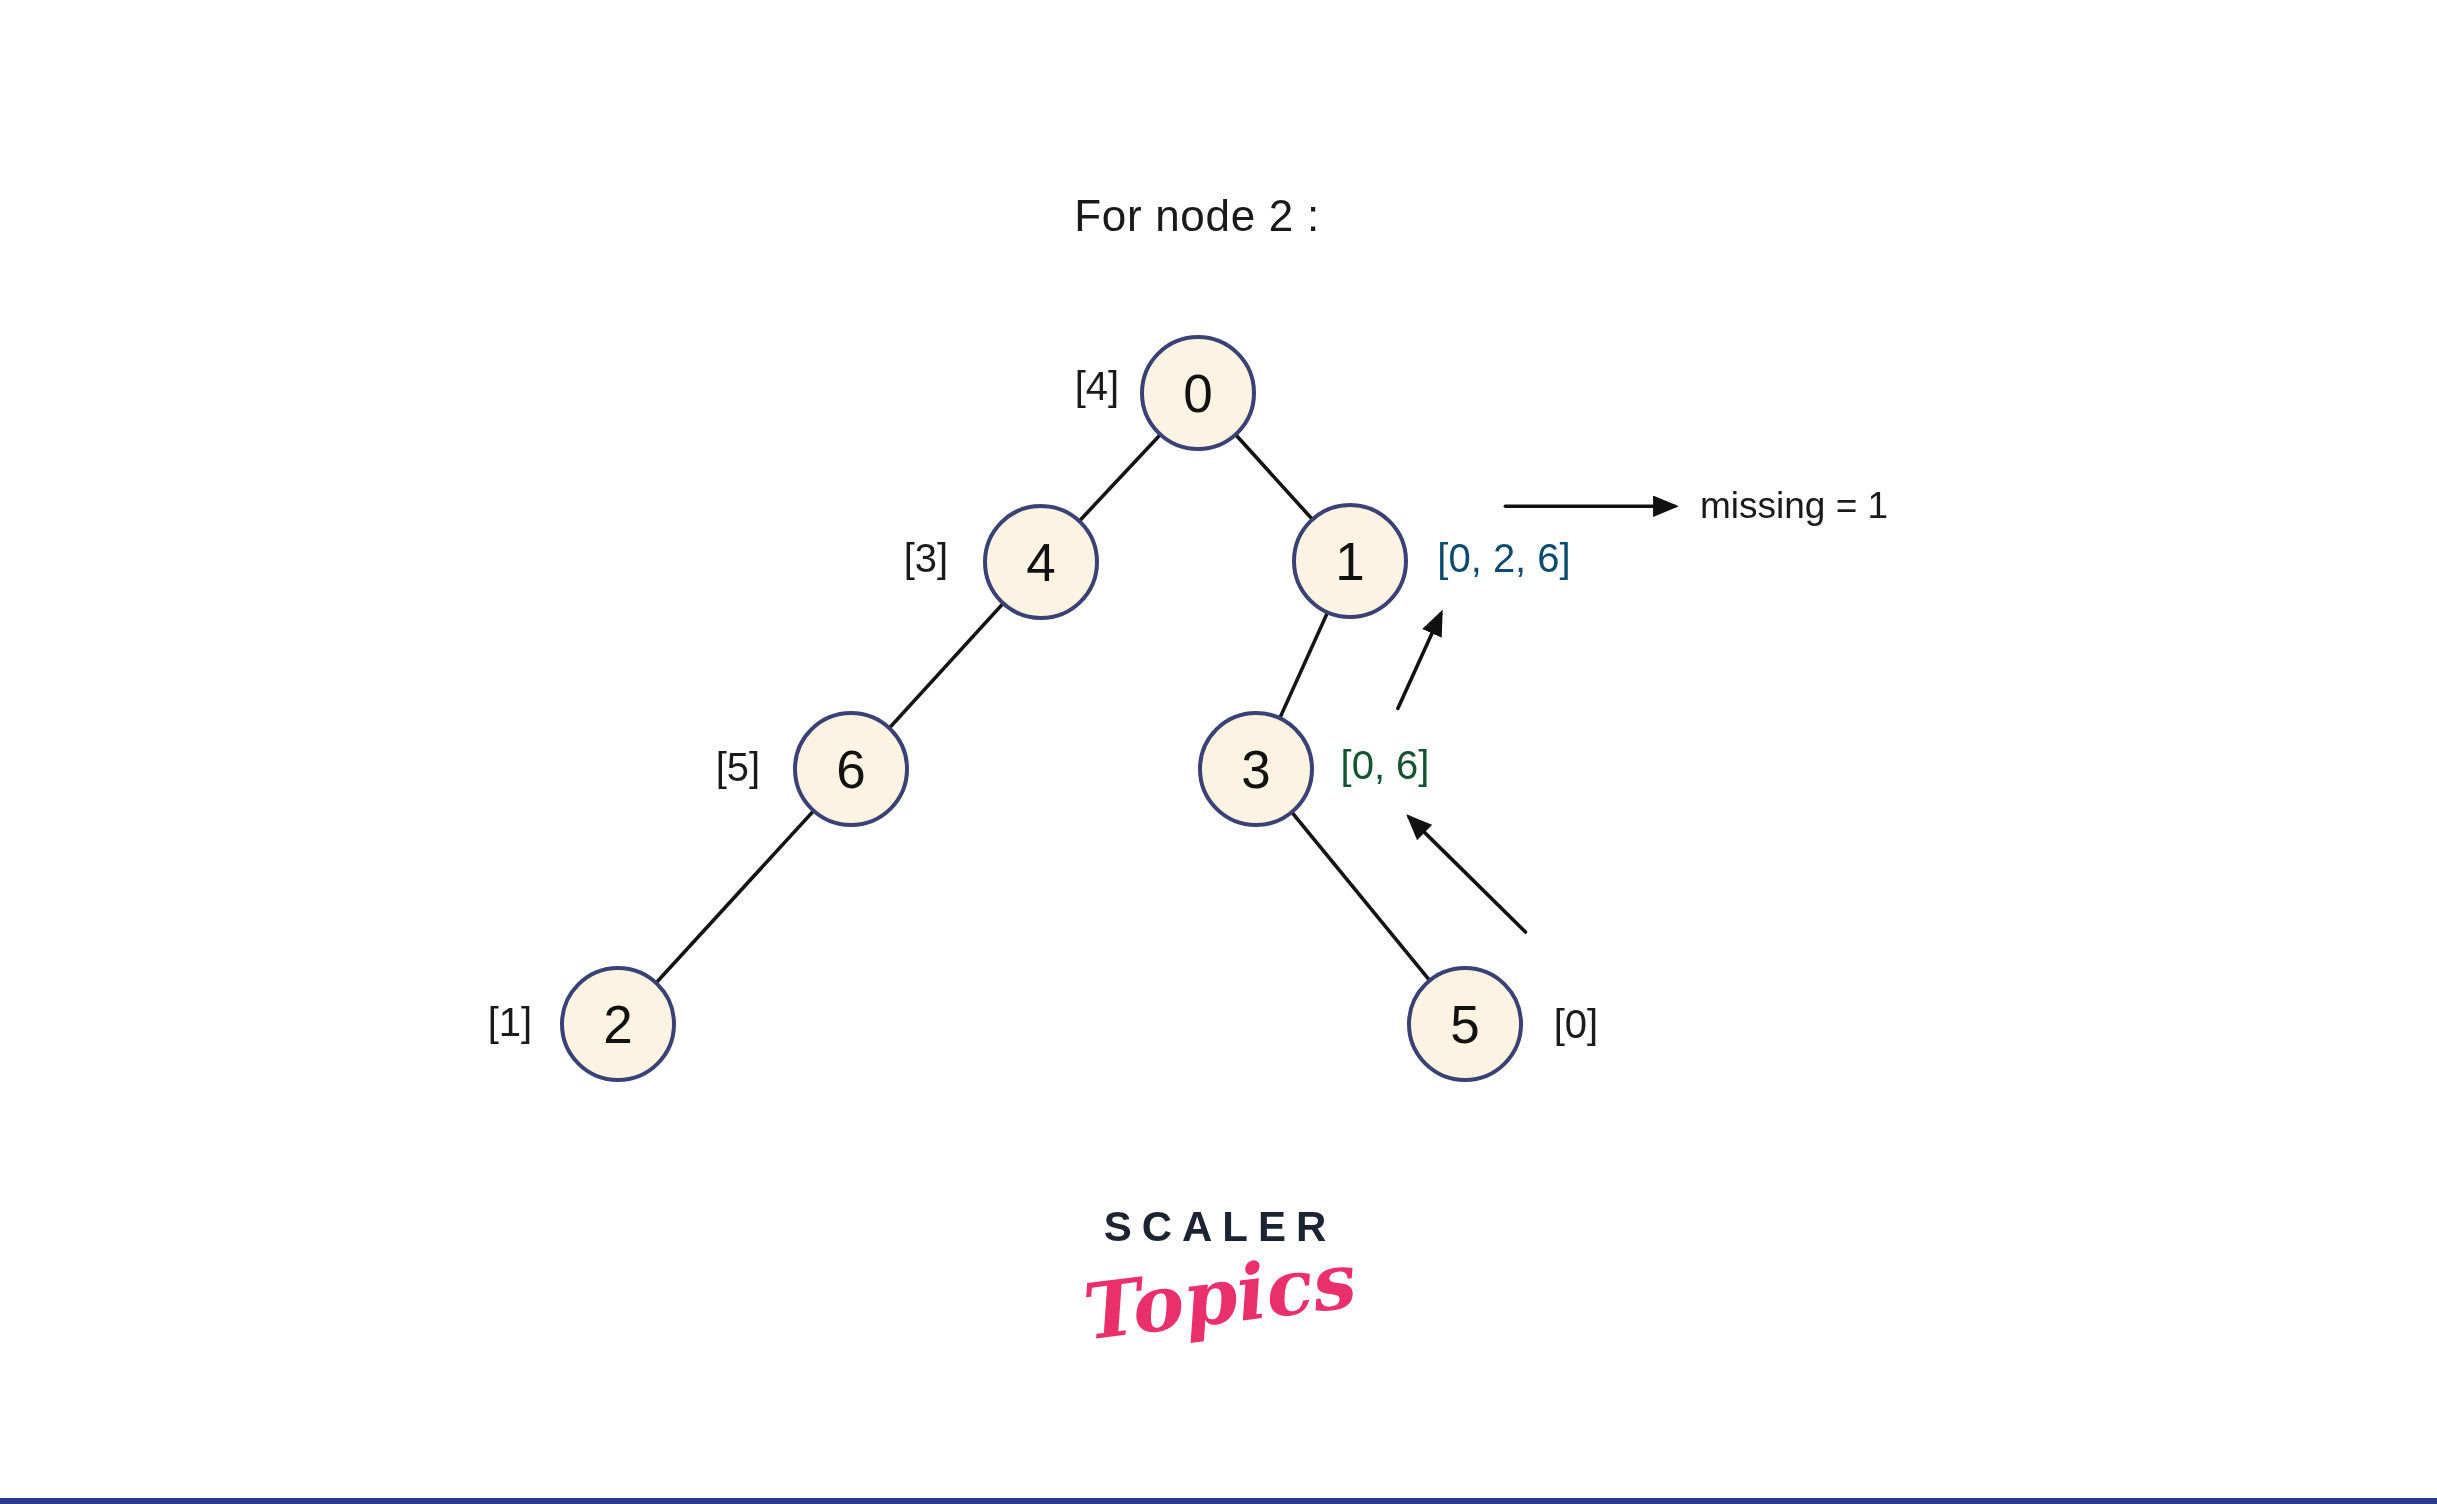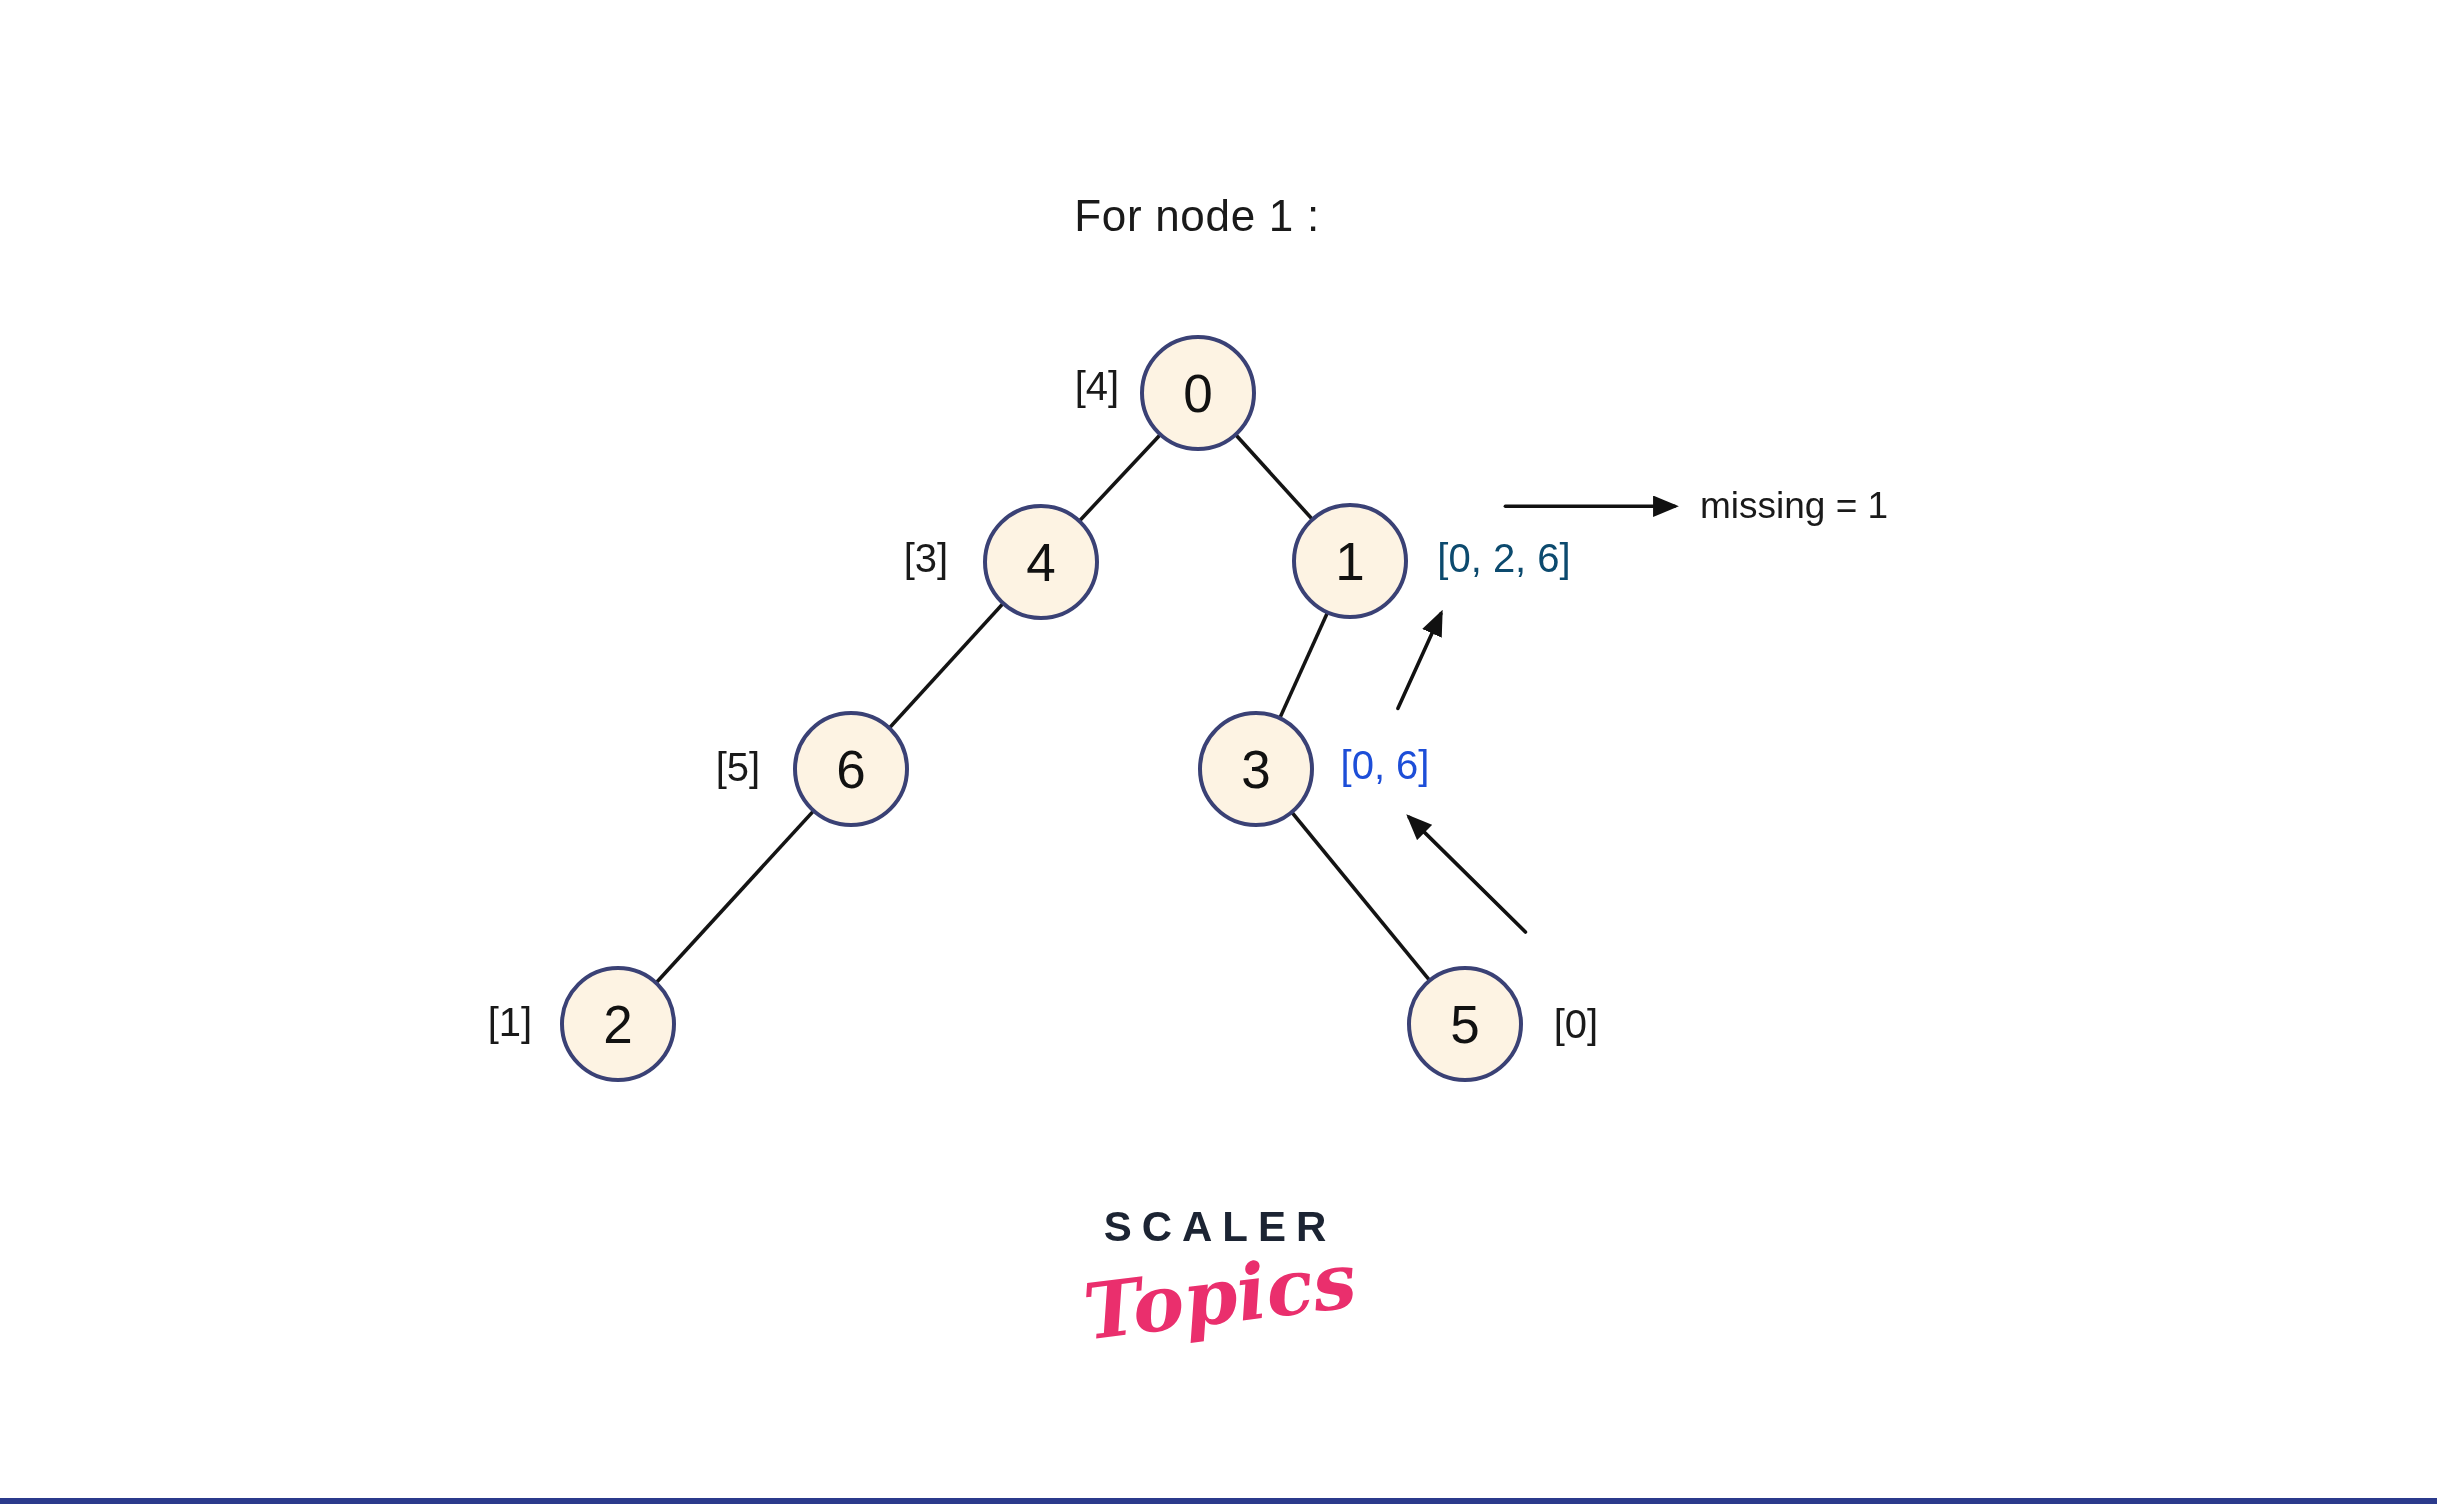--- a/index.html
+++ b/index.html
@@ -65,21 +65,21 @@
   }
   .footer-bar{
     left:0;bottom:0;width:100%;height:7.2px;
   }
 </style>
 </head>
 <body>
 
 <div class="stage">
 
-  <div class="abs title" style="left:1197px; top:216px;">For node 1 :</div>
+  <div class="abs title" style="left:1197px; top:216px;">For node 2 :</div>
 
   <svg id="edge-layer" width="2438" height="1505" viewBox="0 0 3401 2099" xmlns="http://www.w3.org/2000/svg">
       <defs>
         <marker id="arrow-head" viewBox="0 0 12 10" refX="10" refY="5" markerWidth="36" markerHeight="30" markerUnits="userSpaceOnUse" orient="auto">
           <path d="M0,0 L12,5 L0,10 Z" fill="#111111"></path>
         </marker>
       </defs>
       <line x1="1672" y1="549" x2="1452" y2="784" stroke="#141414" stroke-width="5"></line>
       <line x1="1672" y1="549" x2="1884" y2="783" stroke="#141414" stroke-width="5"></line>
       <line x1="1452" y1="784" x2="1188" y2="1073" stroke="#141414" stroke-width="5"></line>
@@ -94,21 +94,21 @@
   <div id="node-layer" class="abs" style="left:0;top:0;width:100%;height:100%;">
       <div class="tree-node" style="left: 1140px; top: 335px; background: rgb(253, 243, 227); border: 4.3px solid rgb(58, 65, 117);">0</div>
       <div class="node-label" style="left: 1097px; top: 386px; color: rgb(26, 26, 26);">[4]</div>
       <div class="tree-node" style="left: 983px; top: 504px; background: rgb(253, 243, 227); border: 4.3px solid rgb(58, 65, 117);">4</div>
       <div class="node-label" style="left: 926px; top: 558px; color: rgb(26, 26, 26);">[3]</div>
       <div class="tree-node" style="left: 1292px; top: 503px; background: rgb(253, 243, 227); border: 4.3px solid rgb(58, 65, 117);">1</div>
       <div class="node-label" style="left: 1504px; top: 558px; color: #0c4a6e;">[0, 2, 6]</div>
       <div class="tree-node" style="left: 793px; top: 711px; background: rgb(253, 243, 227); border: 4.3px solid rgb(58, 65, 117);">6</div>
       <div class="node-label" style="left: 738px; top: 767px; color: rgb(26, 26, 26);">[5]</div>
       <div class="tree-node" style="left: 1198px; top: 711px; background: rgb(253, 243, 227); border: 4.3px solid rgb(58, 65, 117);">3</div>
-      <div class="node-label" style="left: 1385px; top: 765px; color: #1d4ed8;">[0, 6]</div>
+      <div class="node-label" style="left: 1385px; top: 765px; color: #14532d;">[0, 6]</div>
       <div class="tree-node" style="left: 560px; top: 966px; background: rgb(253, 243, 227); border: 4.3px solid rgb(58, 65, 117);">2</div>
       <div class="node-label" style="left: 510px; top: 1022px; color: rgb(26, 26, 26);">[1]</div>
       <div class="tree-node" style="left: 1407px; top: 966px; background: rgb(253, 243, 227); border: 4.3px solid rgb(58, 65, 117);">5</div>
       <div class="node-label" style="left: 1576px; top: 1024px; color: rgb(26, 26, 26);">[0]</div>
     </div>
 
   <div class="abs missing-note" style="left: 1700px; top: 506px; text-align: right;">missing = 1</div>
 
   <div class="abs logo" style="left:1220px; top:1203px;">
     <div class="logo-primary" style="color: rgb(28, 36, 51);">SCALER</div>

